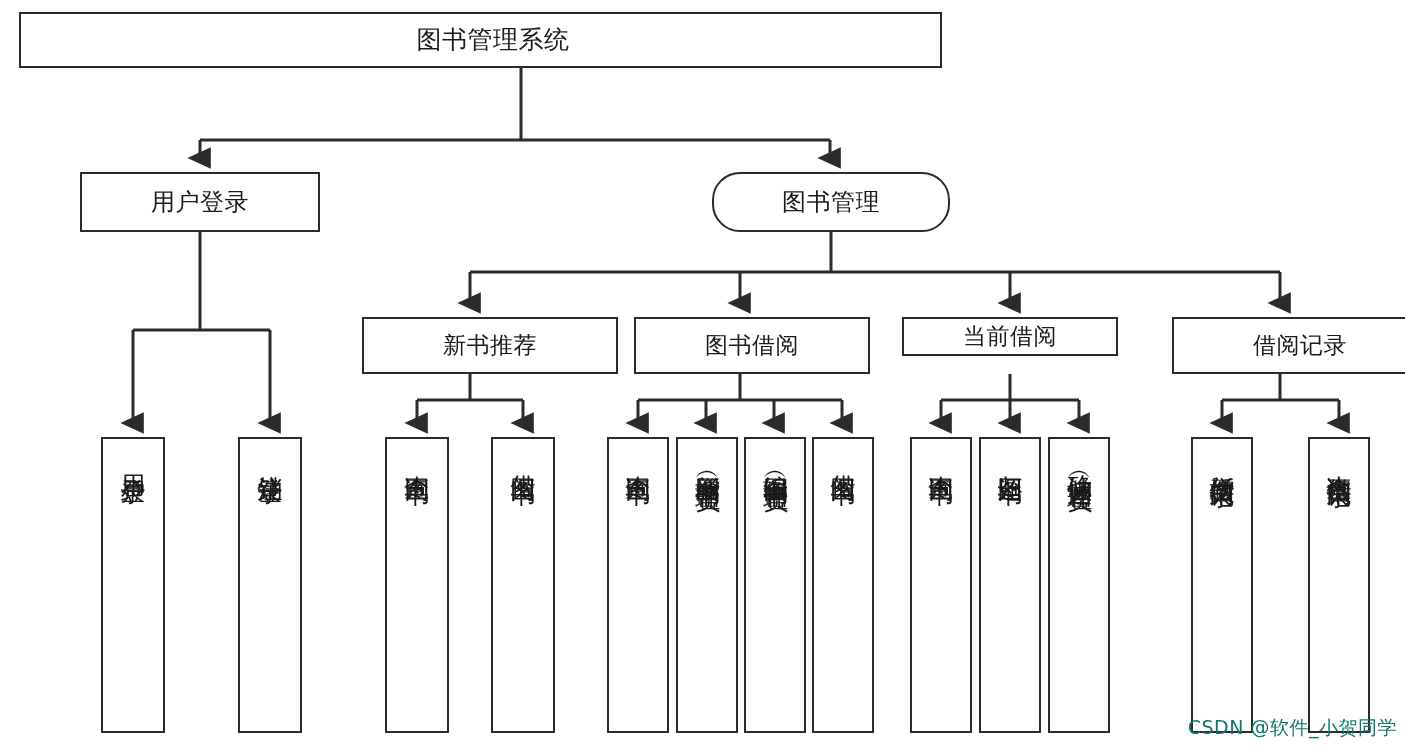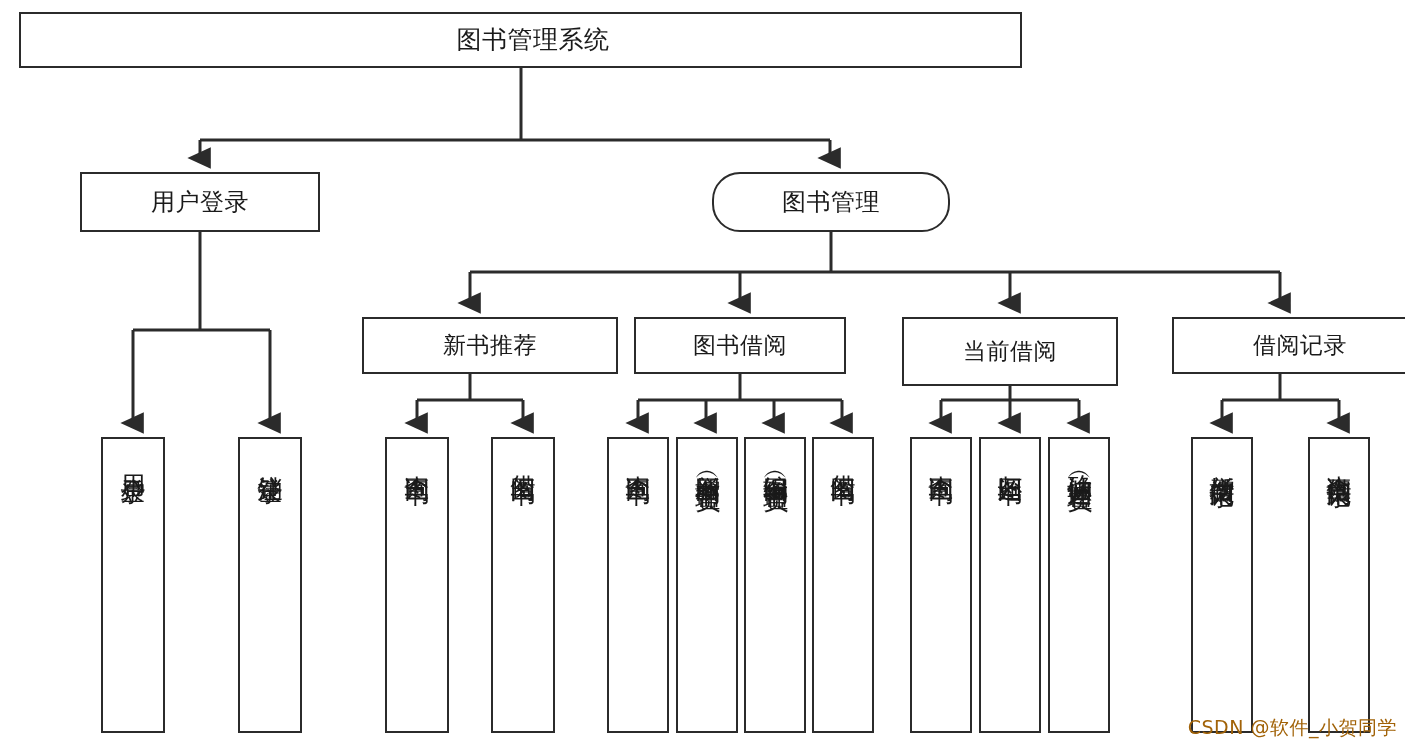--- a/index.html
+++ b/index.html
@@ -60,21 +60,21 @@
     white-space: nowrap;
   }
   .node.leaf.wide-leaf .node-label {
     line-height: 1.14;
   }
   #watermark {
     position: absolute;
     right: 8px;
     bottom: 6px;
     font-size: 19px;
-    color: #a16207;
+    color: #0f766e;
     letter-spacing: 0.5px;
     z-index: 5;
     white-space: nowrap;
   }
 </style>
 </head>
 <body>
 
 <div id="diagram-root">
 
@@ -123,38 +123,38 @@
       <path d="M1010,400 L1010,423" marker-end="url(#arrowhead)"></path>
       <path d="M1079,400 L1079,423" marker-end="url(#arrowhead)"></path>
 
       <path d="M1280,374 L1280,400"></path>
       <path d="M1222,400 L1339,400"></path>
       <path d="M1222,400 L1222,423" marker-end="url(#arrowhead)"></path>
       <path d="M1339,400 L1339,423" marker-end="url(#arrowhead)"></path>
     </g>
   </svg>
 
-  <div class="node root" style="left:19px; top:12px; width:1003px; height:56px;padding-left:25px;">
+  <div class="node root" style="left:19px; top:12px; width:923px; height:56px;padding-left:25px;">
     <span class="node-label">图书管理系统</span>
   </div>
 
   <div class="node level2" style="left:80px; top:172px; width:240px; height:60px;">
     <span class="node-label">用户登录</span>
   </div>
   <div class="node level2" style="left:712px; top:172px; width:238px; height:60px;border-radius:28px;">
     <span class="node-label">图书管理</span>
   </div>
 
   <div class="node level3" style="left:362px; top:317px; width:256px; height:57px;">
     <span class="node-label">新书推荐</span>
   </div>
-  <div class="node level3" style="left:634px; top:317px; width:212px; height:57px;">
+  <div class="node level3" style="left:634px; top:317px; width:236px; height:57px;">
     <span class="node-label">图书借阅</span>
   </div>
-  <div class="node level3" style="left:902px; top:317px; width:216px; height:69px;">
+  <div class="node level3" style="left:902px; top:317px; width:216px; height:39px;">
     <span class="node-label">当前借阅</span>
   </div>
   <div class="node level3" style="left:1172px; top:317px; width:256px; height:57px;">
     <span class="node-label">借阅记录</span>
   </div>
 
   <div class="node leaf" style="left:101px; top:437px; width:64px; height:296px;">
     <span class="node-label">用户登录</span>
   </div>
   <div class="node leaf" style="left:238px; top:437px; width:64px; height:296px;">

